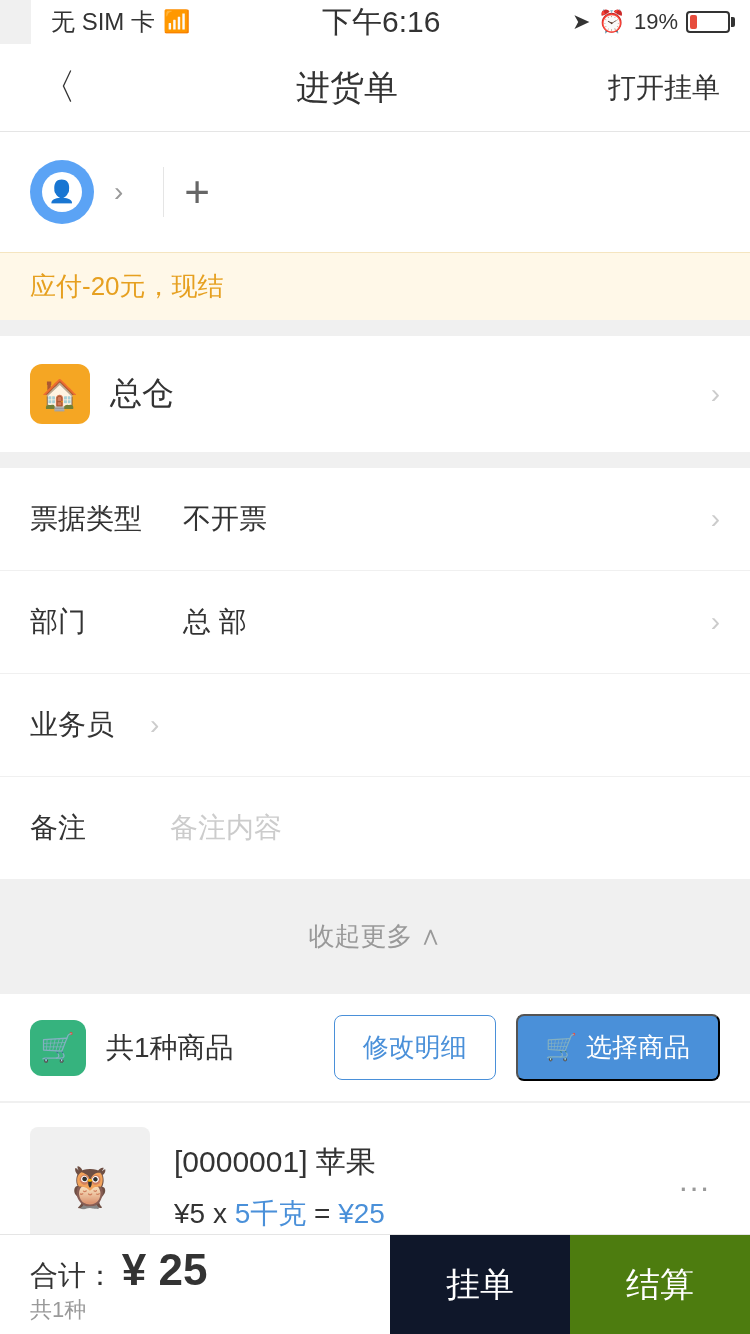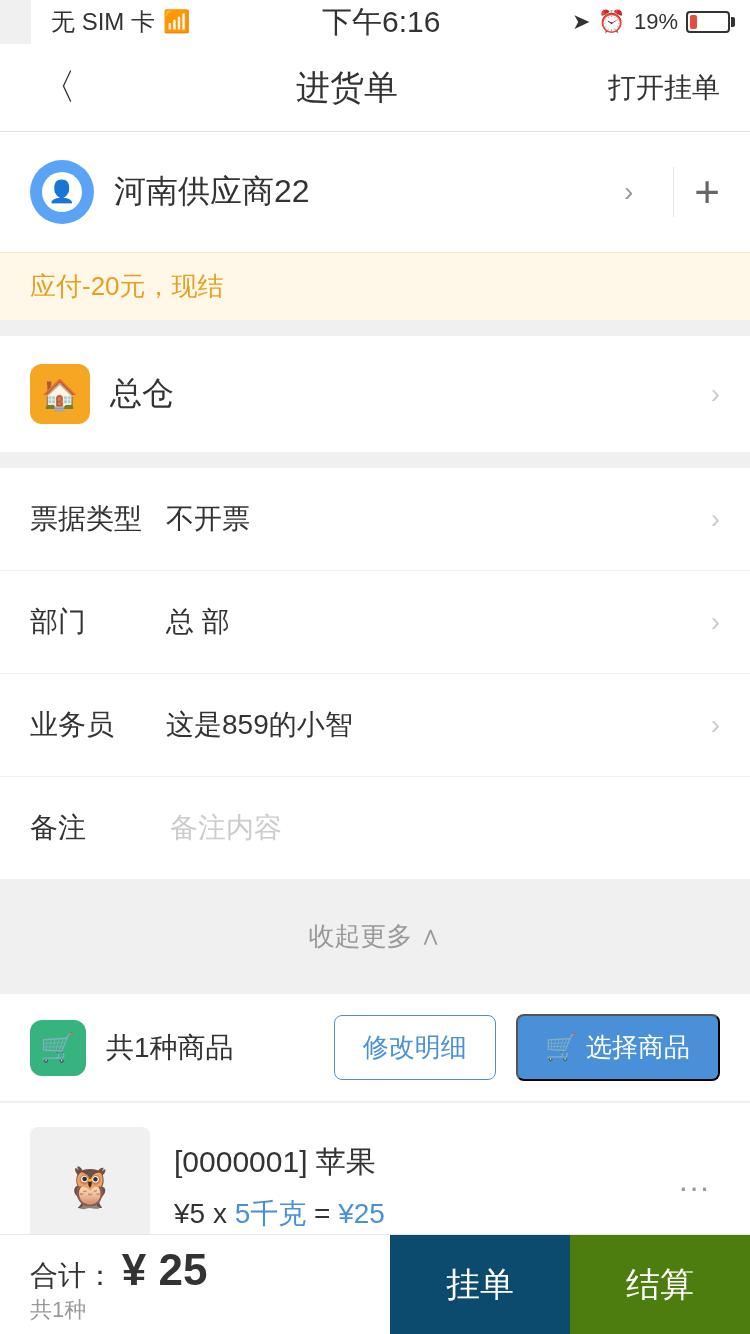--- a/index.html
+++ b/index.html
@@ -192,21 +192,21 @@
     .form-label {
       font-size: 28px;
       color: #333;
       width: 120px;
       flex-shrink: 0;
     }
     .form-value {
       flex: 1;
       font-size: 28px;
       color: #333;
-      margin-left: 16px;
+      margin-left: 33px;
     }
     .form-placeholder {
       flex: 1;
       font-size: 28px;
       color: #ccc;
       margin-left: 20px;
     }
 
     
     .collapse-bar {
@@ -325,21 +325,21 @@
       font-weight: 600;
       color: #333;
     }
     .footer-total-count {
       font-size: 22px;
       color: #999;
     }
     .footer-btn-hold {
       width: 180px;
       height: 100%;
-      background: #0c4a6e;
+      background: #0f172a;
       display: flex;
       align-items: center;
       justify-content: center;
       font-size: 34px;
       color: #fff;
       cursor: pointer;
     }
     .footer-btn-settle {
       width: 180px;
       height: 100%;
@@ -379,21 +379,20 @@
   <span class="nav-action">打开挂单</span>
 </div>
 
 <div class="content">
 
   <div class="card">
     <div class="supplier-row">
       <div class="supplier-avatar">
         <div class="supplier-avatar-inner">👤</div>
       </div>
-      <span class="supplier-name">河南供应商22</span>
       <span class="supplier-arrow">›</span>
       <div class="supplier-divider"></div>
       <span class="supplier-add">+</span>
     </div>
     <div class="credit-banner">
       <span>应付-20元，现结</span>
     </div>
   </div>
 
   <div class="card" style="margin-bottom:16px;">
@@ -413,21 +412,20 @@
     </div>
 
     <div class="form-row">
       <span class="form-label">部门</span>
       <span class="form-value">总 部</span>
       <span class="row-arrow">›</span>
     </div>
 
     <div class="form-row">
       <span class="form-label">业务员</span>
-      <span class="form-value">这是859的小智</span>
       <span class="row-arrow">›</span>
     </div>
 
     <div class="form-row">
       <span class="form-label">备注</span>
       <span class="form-placeholder">备注内容</span>
     </div>
   </div>
 
   <div class="collapse-bar">

